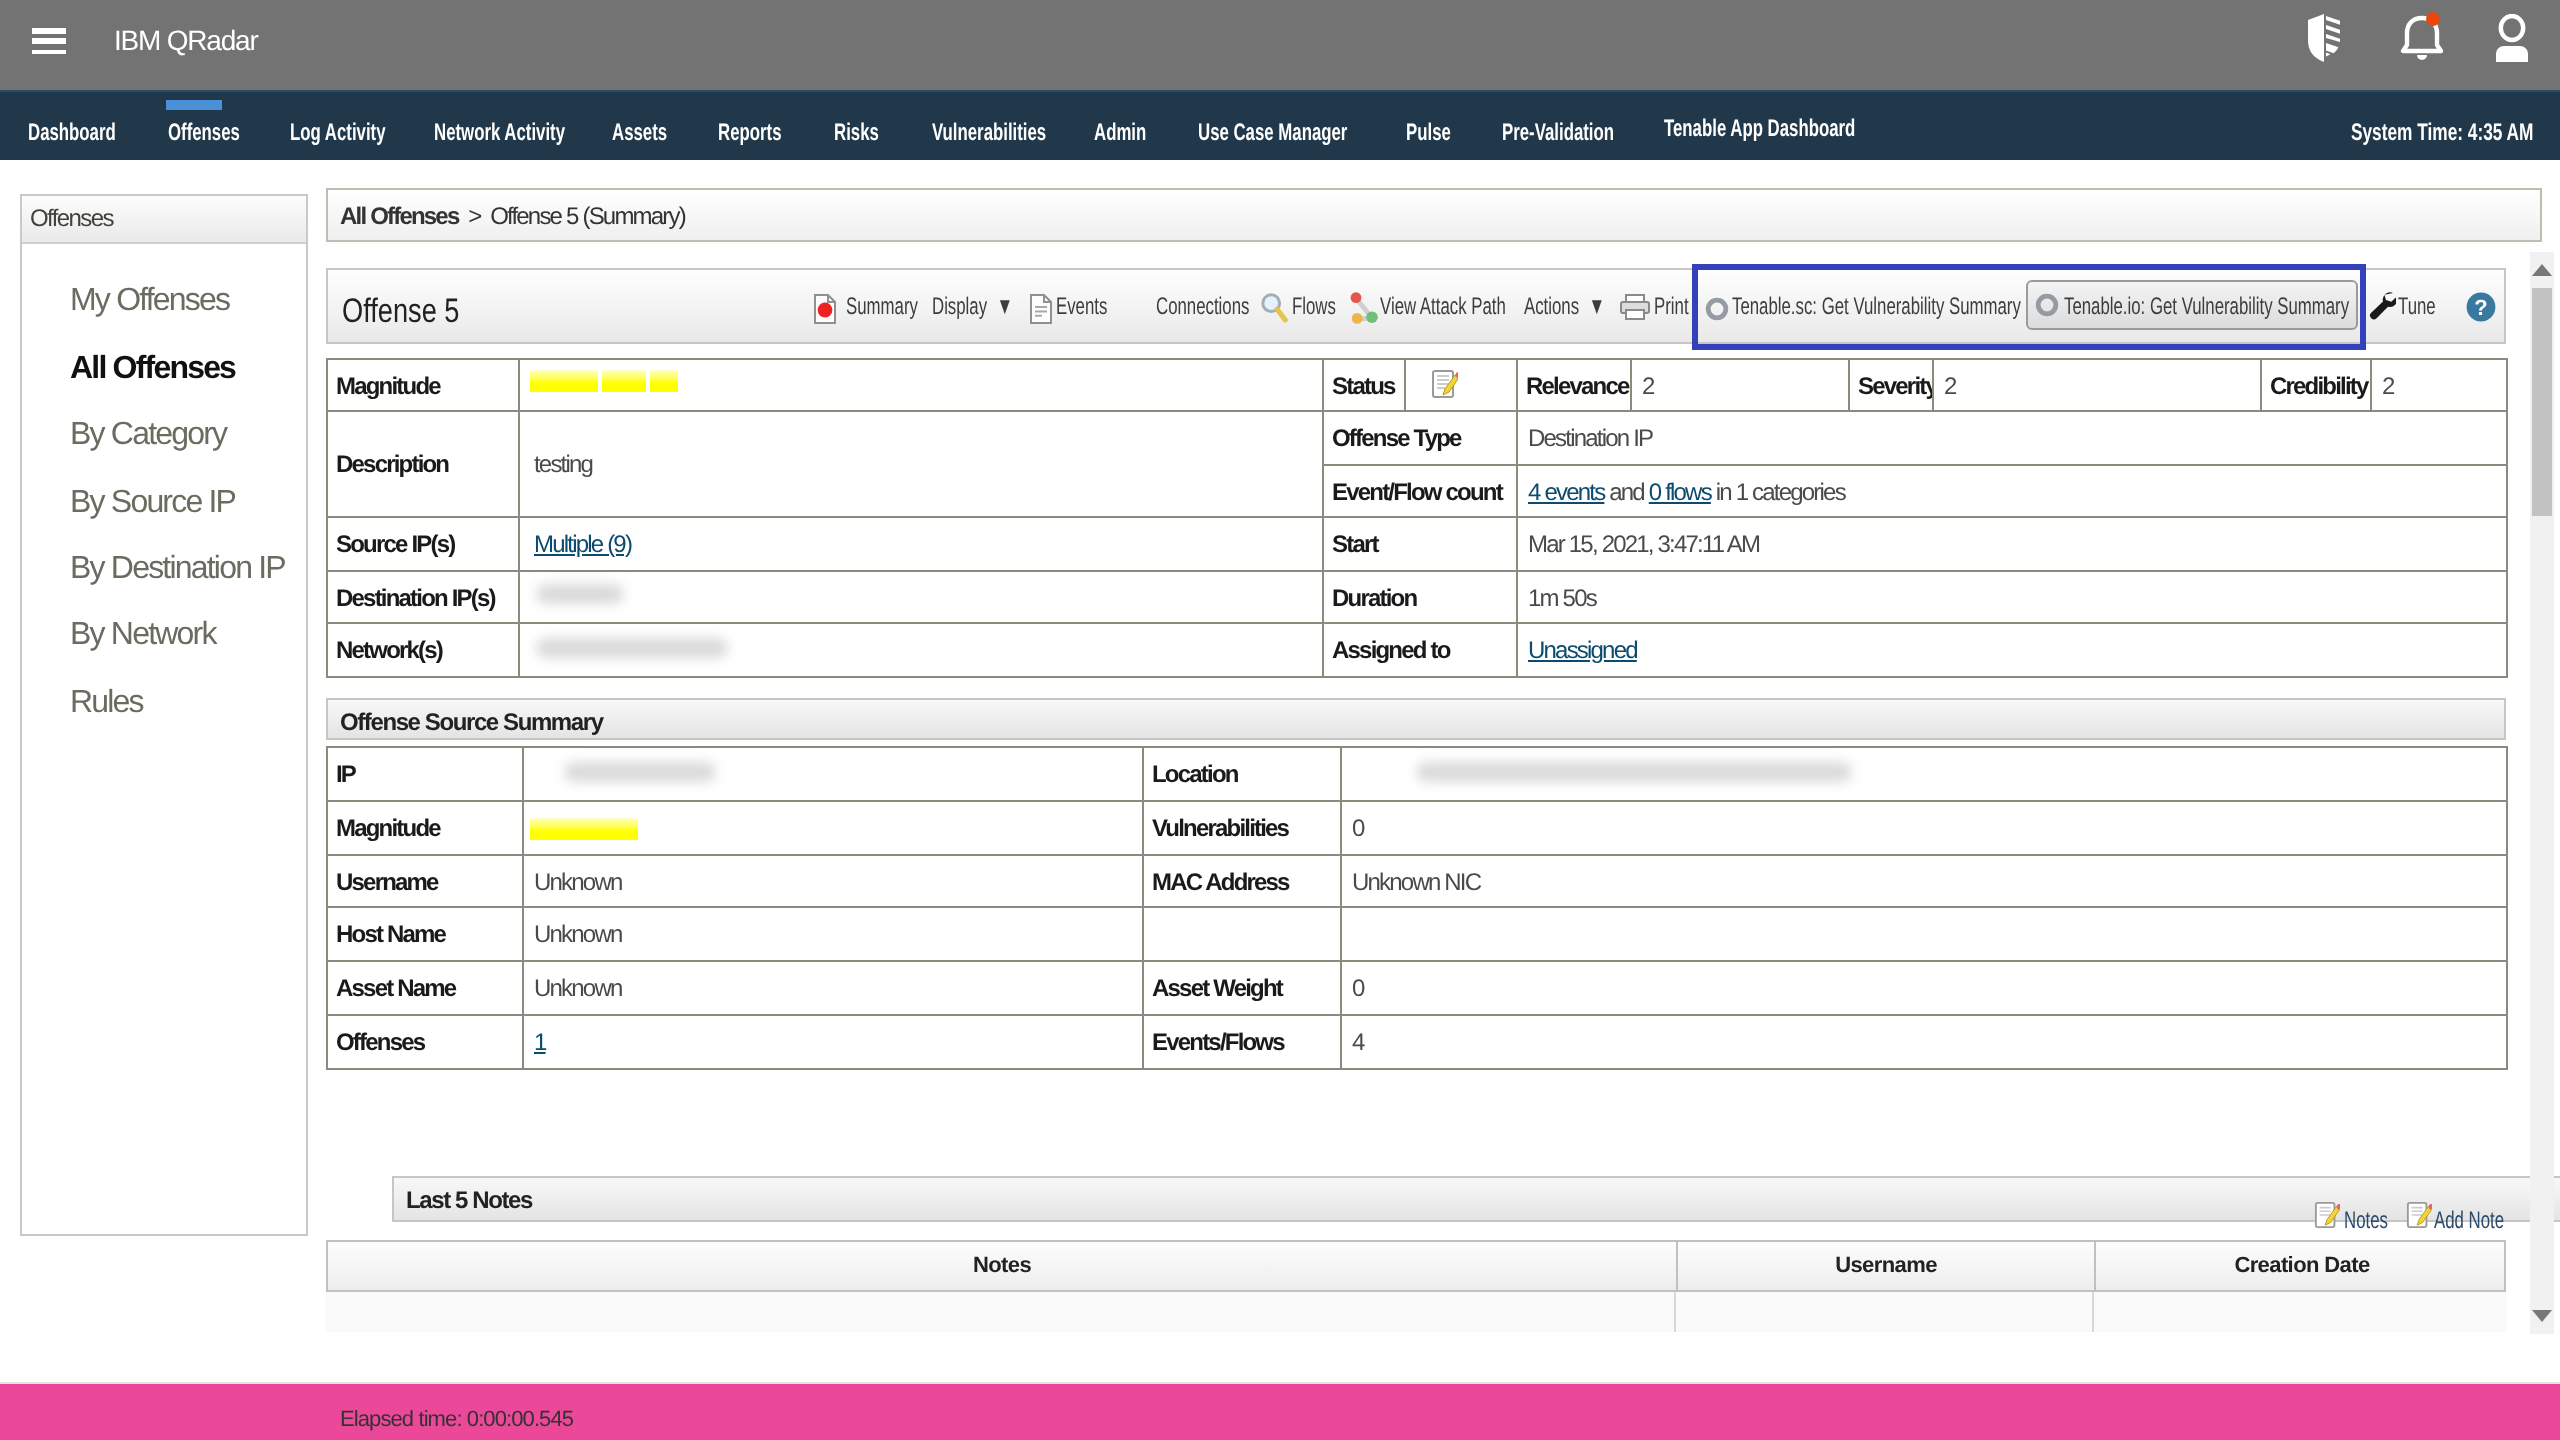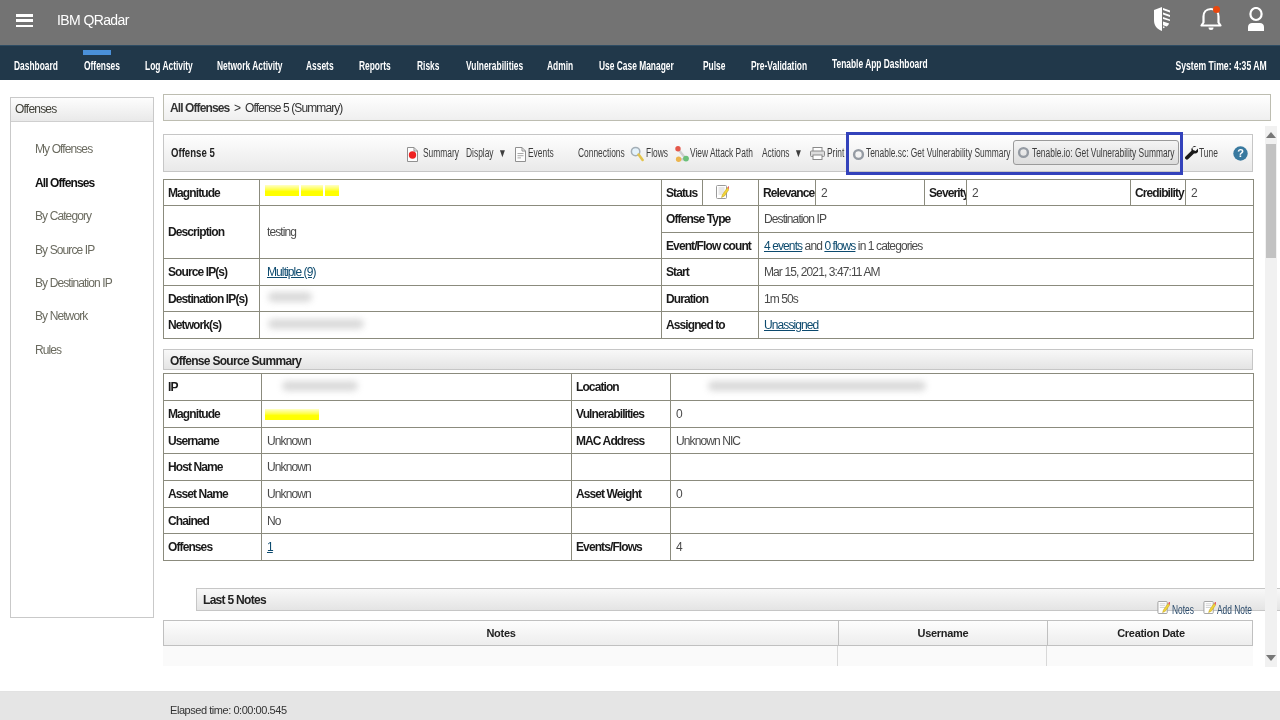--- a/index.html
+++ b/index.html
@@ -20,31 +20,31 @@
 .tab span { display:inline-block; transform:scaleX(0.70); transform-origin:0 50%; }
 #activebar { position:absolute; left:83px; top:4px; width:28px; height:5px; background:#4a90d9; }
 #systime { position:absolute; top:13px; right:13px; color:#fff; font-size:12px; font-weight:bold; }
 #systime span { display:inline-block; transform:scaleX(0.72); transform-origin:100% 50%; }
 
 
 #sidebar { position:absolute; left:10px; top:97px; width:144px; height:521px;
   border:1px solid #c9c9c9; background:#fff; }
 #sidebar .hd { height:24px; background:linear-gradient(#fdfdfd,#e9e9e9);
   border-bottom:1px solid #cfcfcf; font-size:12px; letter-spacing:-0.8px; color:#42423a; padding:4px 0 0 4px; }
-#sidebar .item { position:absolute; left:24px; font-size:12px; letter-spacing:-0.9px; color:#6b6b60; white-space:nowrap; }
+#sidebar .item { position:absolute; left:24px; font-size:16px; letter-spacing:-0.9px; color:#6b6b60; white-space:nowrap; }
 
 
 #crumb { position:absolute; left:163px; top:94px; width:1108px; height:27px;
   border:1px solid #bdbdb1; background:linear-gradient(#ffffff,#efefef);
   font-size:12px; letter-spacing:-0.9px; color:#333; padding:6px 0 0 6px; }
 
 
 #toolbar { position:absolute; left:163px; top:134px; width:1090px; height:38px;
   border:1px solid #c6c6c6; background:linear-gradient(#fefefe,#e9e9e9); }
-#toolbar .ttl { position:absolute; left:7px; top:11px; font-size:12px; font-weight:bold; color:#222; }
+#toolbar .ttl { position:absolute; left:7px; top:11px; font-size:17px; font-weight:normal; color:#222; }
 #toolbar .ttl span { display:inline-block; transform:scaleX(0.8); transform-origin:0 50%; }
 .tbtn { position:absolute; top:146px; font-size:12px; color:#3d3d3d; white-space:nowrap; }
 .tbtn span { display:inline-block; transform:scaleX(0.70); transform-origin:0 50%; }
 
 
 table { border-collapse:collapse; table-layout:fixed; }
 td { font-size:12px; letter-spacing:-0.9px; color:#4a4a4a; padding:0 0 0 5px; overflow:hidden; white-space:nowrap; }
 td.l { font-weight:bold; color:#1a1a1a; padding-left:4px; }
 .gridt td { border:1px solid #8b8b7d; }
 a.u { color:#0c4a6e; text-decoration:underline; }
@@ -70,21 +70,21 @@
 
 .blur { position:absolute; background:#b2b2b2; border-radius:5px; filter:blur(3px); opacity:0.48; }
 
 
 #sbtrack { position:absolute; left:1265px; top:126px; width:12px; height:541px; background:#f1f1f1; }
 #sbthumb { position:absolute; left:1266px; top:144px; width:10px; height:114px; background:#c2c2c2; }
 .sbarrow { position:absolute; left:1266px; width:0; height:0; }
 
 
 #footer { position:absolute; left:0; top:691px; width:1280px; height:29px;
-  background:#e5e5e5; border-top:1px solid #e2e2e2; }
+  background:#ec4899; border-top:1px solid #e2e2e2; }
 #footer span { position:absolute; left:170px; top:12px; font-size:11px; letter-spacing:-0.45px; color:#333; }
 </style>
 </head>
 <body>
 
 <div id="topbar">
   <div id="hamburger">
       <div></div>
       <div></div>
       <div></div>
@@ -297,26 +297,20 @@
         <td>Unknown</td>
         <td></td>
         <td></td>
       </tr>
   <tr style="height:27px">
         <td class="l">Asset Name</td>
         <td>Unknown</td>
         <td class="l">Asset Weight</td>
         <td>0</td>
       </tr>
-  <tr style="height:26px">
-        <td class="l">Chained</td>
-        <td>No</td>
-        <td></td>
-        <td></td>
-      </tr>
   <tr style="height:27px">
         <td class="l">Offenses</td>
         <td><a class="u">1</a></td>
         <td class="l">Events/Flows</td>
         <td>4</td>
       </tr>
 </tbody>
   </table>
 
 <div class="sechd" id="notesbar">Last 5 Notes</div>

